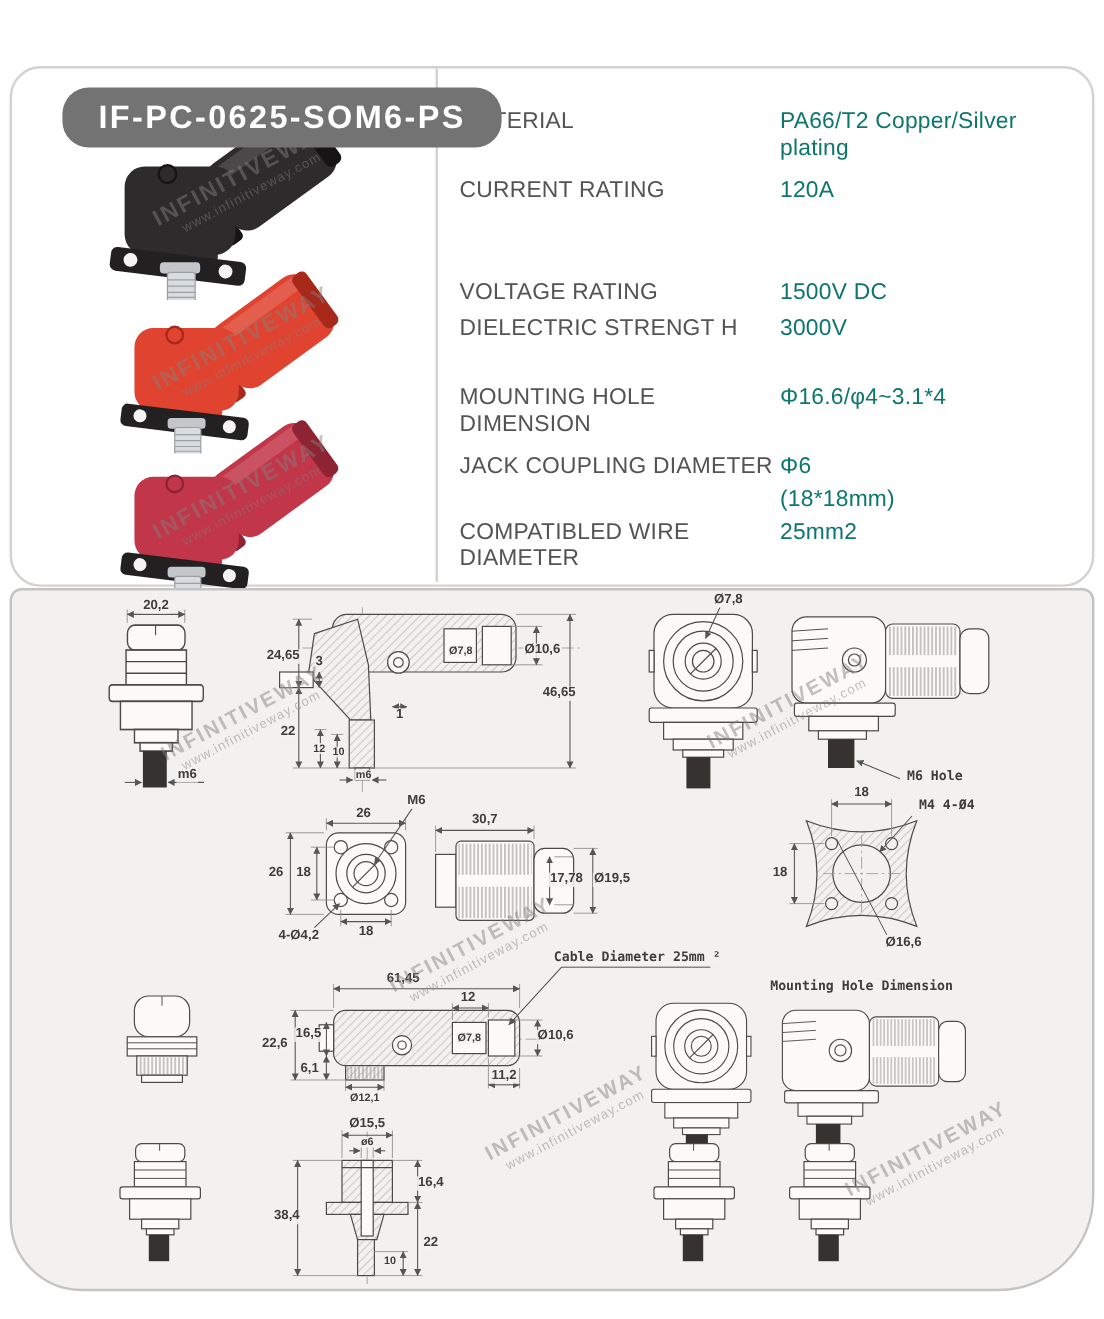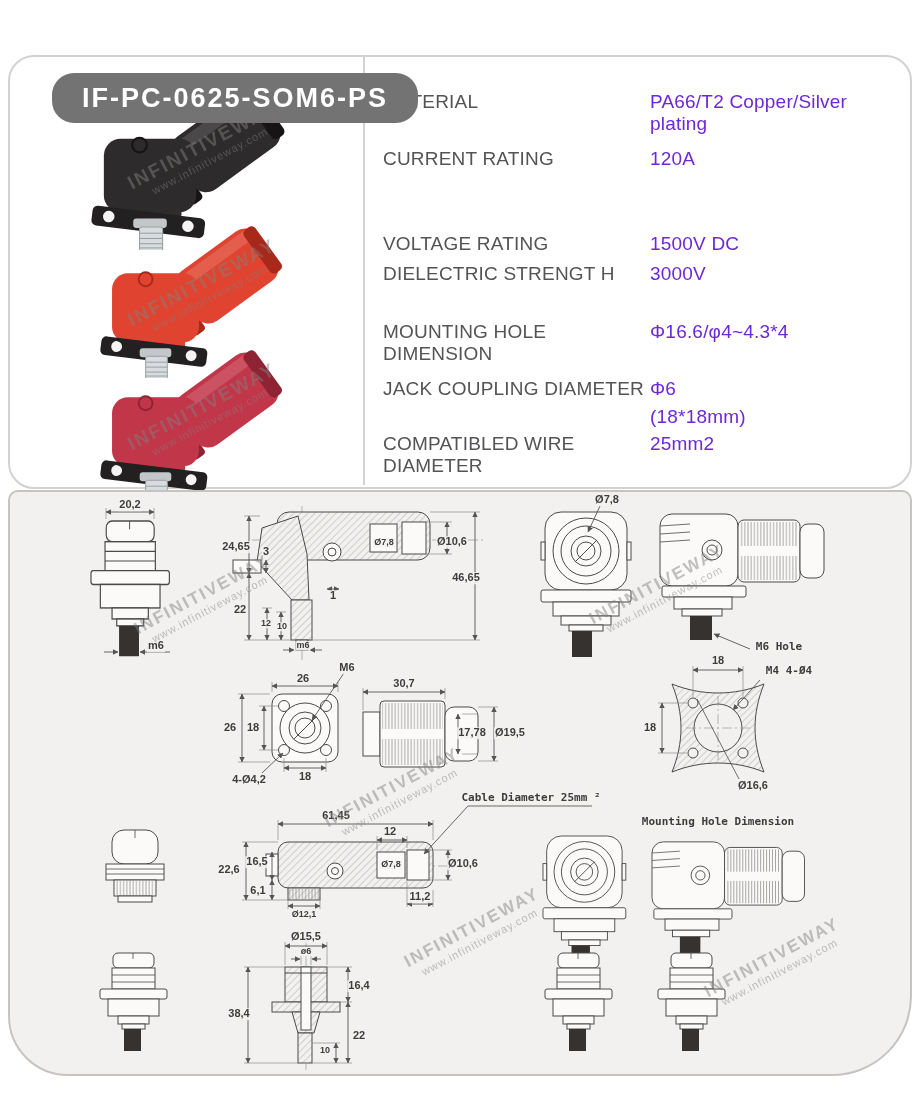--- a/index.html
+++ b/index.html
@@ -7,21 +7,21 @@
         font-family:"Liberation Sans",sans-serif;}
   
   .badge{position:absolute;left:52px;top:26px;height:50px;padding:0 30px;z-index:5;
          background:#737373;border-radius:22px;color:#fff;display:flex;align-items:center;
          font-size:27px;font-weight:bold;letter-spacing:2px;margin-top:47px;}
   .panel-top{position:absolute;left:8px;top:55px;width:900px;height:430px;
              border:2px solid #d4d2d0;border-radius:26px;background:#fff;}
   .divider{position:absolute;left:363px;top:57px;width:2px;height:428px;background:#d4d2d0;}
   .spec-row{position:absolute;left:383px;width:520px;display:flex;align-items:flex-start;}
   .spec-label{width:267px;font-size:19px;color:#545456;letter-spacing:.2px;flex:none;}
-  .spec-value{font-size:19px;color:#6d28d9;letter-spacing:.2px;}
+  .spec-value{font-size:19px;color:#0f766e;letter-spacing:.2px;}
   .spec-value .v2{display:block;margin-top:6px;}
   
   .conn{position:absolute;}
   
   .wm{position:absolute;transform:rotate(-28deg);color:rgba(130,128,126,.48);
       text-align:center;pointer-events:none;z-index:4;width:190px;}
   .wm .l1{font-weight:bold;font-size:19px;letter-spacing:2px;line-height:1.1;}
   .wm .l2{font-size:11px;letter-spacing:1px;}
   .wm.small .l1{font-size:17px;}
   
@@ -95,21 +95,21 @@
   <div class="spec-row" style="top:206px;margin-top:27px;">
     <span class="spec-label">VOLTAGE RATING</span>
     <span class="spec-value">1500V DC</span>
   </div>
   <div class="spec-row" style="top:263px;">
     <span class="spec-label">DIELECTRIC STRENGT H</span>
     <span class="spec-value">3000V</span>
   </div>
   <div class="spec-row" style="top:321px;">
     <span class="spec-label">MOUNTING HOLE DIMENSION</span>
-    <span class="spec-value">Φ16.6/φ4~4.3*4</span>
+    <span class="spec-value">Φ16.6/φ4~3.1*4</span>
   </div>
   <div class="spec-row" style="top:378px;">
     <span class="spec-label">JACK COUPLING DIAMETER</span>
     <span class="spec-value">
       <span>Φ6</span>
       <span class="v2">(18*18mm)</span>
     </span>
   </div>
   <div class="spec-row" style="top:433px;">
     <span class="spec-label">COMPATIBLED WIRE DIAMETER</span>

